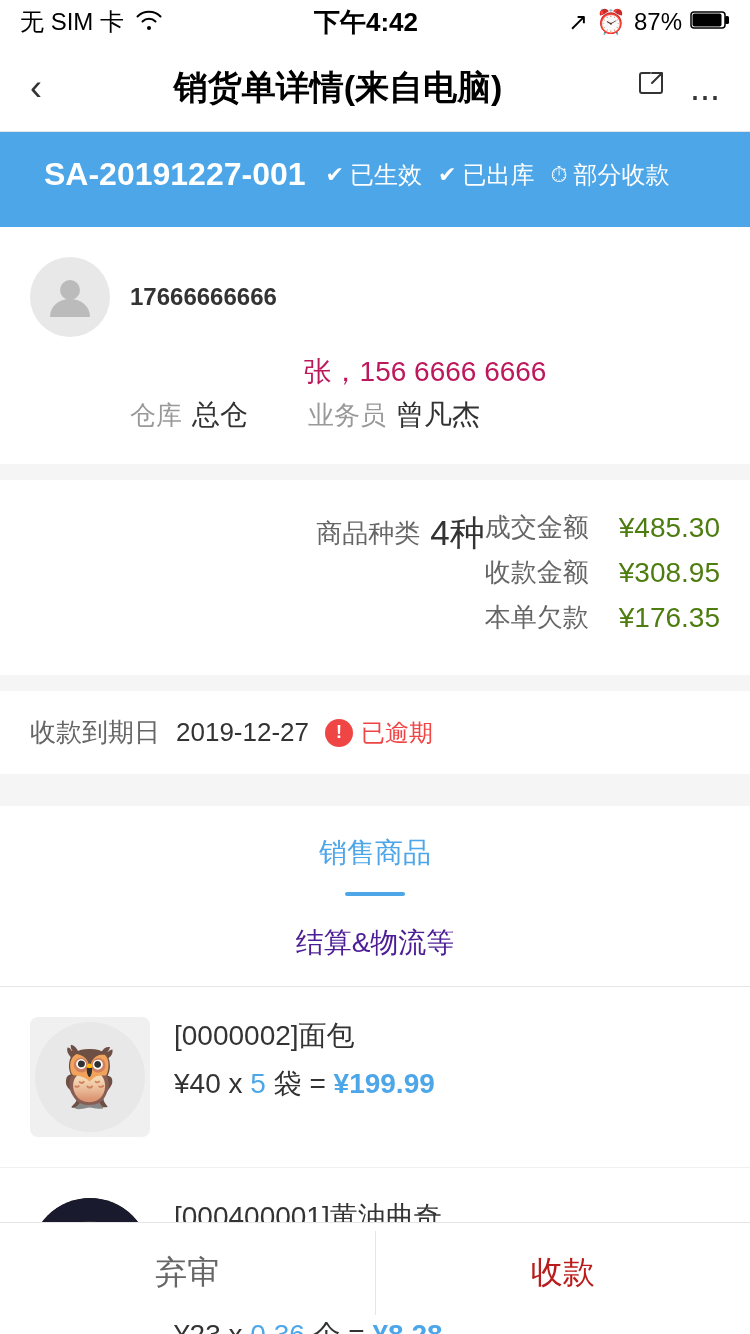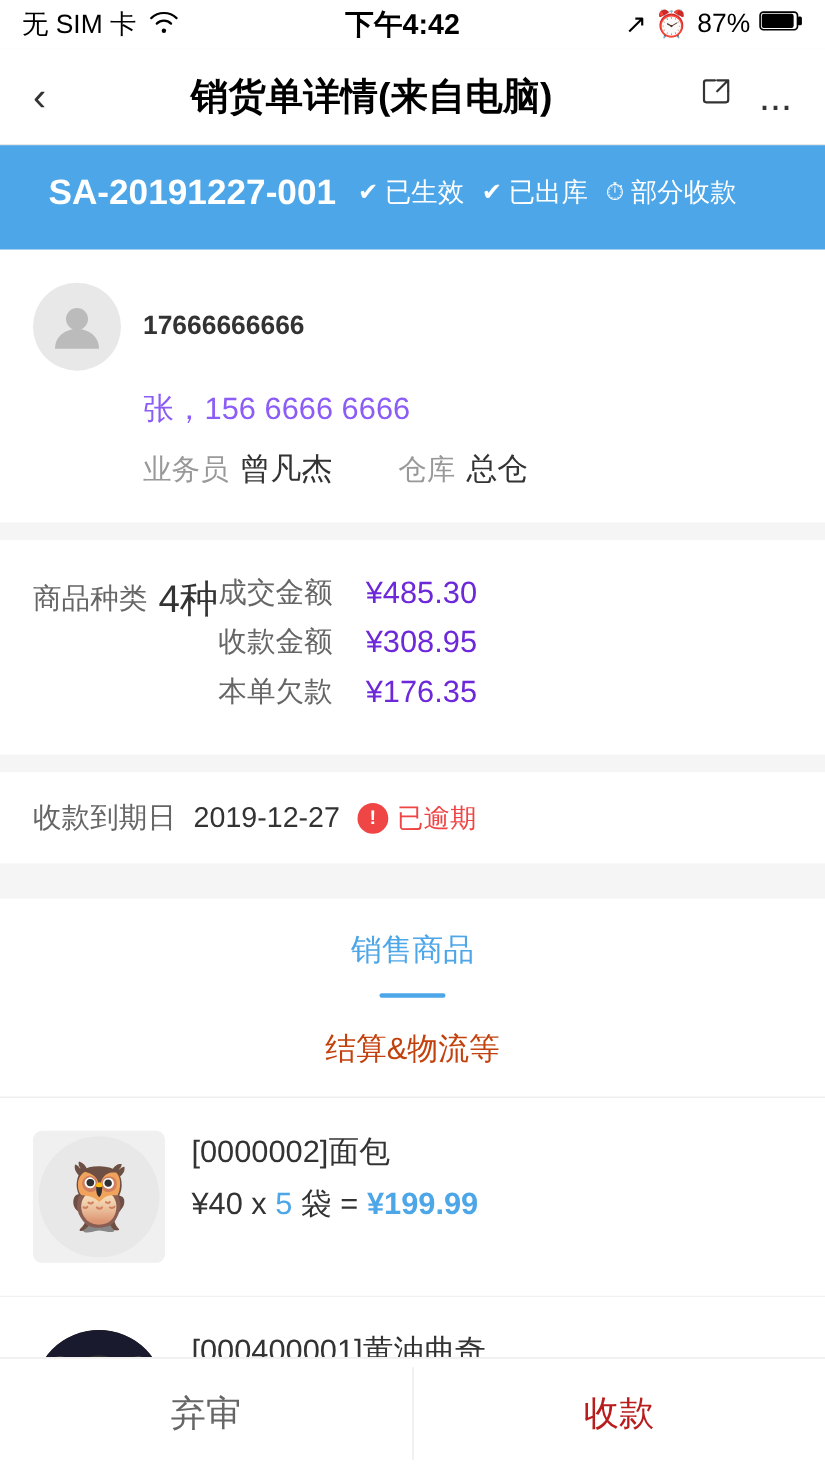--- a/index.html
+++ b/index.html
@@ -101,23 +101,24 @@
       color: #999;
       flex-shrink: 0;
     }
     .customer-name {
       font-size: 24px;
       font-weight: 600;
       color: #333;
     }
     .customer-info {
       font-size: 28px;
-      color: #8b5cf6;
-      margin-bottom: 16px;
+      color: #be185d;
+      margin-bottom: 5px;
       padding-left: 100px;
+      text-align: center;
     }
     .customer-meta {
       display: flex;
       align-items: center;
       padding-left: 100px;
       gap: 60px;
     }
     .meta-item {
       display: flex;
       align-items: center;
@@ -125,41 +126,41 @@
     }
     .meta-label { font-size: 26px; color: #999; }
     .meta-value { font-size: 28px; color: #333; }
 
     
     .stats-section {
       background: #fff;
       padding: 30px;
       margin-bottom: 16px;
       display: flex;
-      justify-content: flex-start;
+      justify-content: flex-end;
       align-items: flex-start;
     }
     .stats-left { }
     .stats-row {
       display: flex;
       align-items: center;
       gap: 10px;
     }
     .stats-label { font-size: 26px; color: #666; }
     .stats-value { font-size: 35px; color: #333; }
     .stats-right { }
     .amount-row {
       display: flex;
       justify-content: space-between;
       align-items: center;
       margin-bottom: 10px;
       gap: 30px;
     }
     .amount-label { font-size: 26px; color: #666; }
-    .amount-value { font-size: 28px; color: #6d28d9; }
+    .amount-value { font-size: 28px; color: #4d7c0f; }
 
     
     .due-section {
       background: #fff;
       padding: 24px 30px;
       margin-bottom: 0;
       display: flex;
       align-items: center;
       gap: 16px;
     }
@@ -193,21 +194,21 @@
     .tabs-row {
       display: flex;
       border-bottom: 1px solid #e5e5e5;
       flex-direction: column;
     }
     .tab-item {
       flex: 1;
       text-align: center;
       padding: 28px 0 24px;
       font-size: 28px;
-      color: #c2410c;
+      color: #4c1d95;
       cursor: pointer;
       position: relative;
     }
     .tab-item.active {
       color: #4da6e8;
     }
     .tab-item.active::after {
       content: '';
       position: absolute;
       bottom: 0;
@@ -258,21 +259,21 @@
     .product-price {
       font-size: 28px;
       color: #333;
     }
     .price-highlight { color: #4da6e8; }
     .price-total { color: #4da6e8; font-weight: 600; }
 
     
     .bottom-bar {
       position: fixed;
-      bottom: 0;
+      bottom: 12px;
       left: 0;
       width: 750px;
       height: 100px;
       background: #fff;
       border-top: 1px solid #e5e5e5;
       display: flex;
       align-items: center;
     }
     .bottom-btn {
       flex: 1;
@@ -359,26 +360,26 @@
       <svg width="50" height="50" viewBox="0 0 50 50" fill="none">
         <circle cx="25" cy="18" r="10" fill="#bbb"></circle>
         <path d="M5 45c0-11 9-18 20-18s20 7 20 18" fill="#bbb"></path>
       </svg>
     </div>
     <span class="customer-name">17666666666</span>
   </div>
   <div class="customer-info">张，156 6666 6666</div>
   <div class="customer-meta">
     <div class="meta-item">
+      <span class="meta-label">仓库</span>
+      <span class="meta-value">总仓</span>
+    </div>
+    <div class="meta-item">
       <span class="meta-label">业务员</span>
       <span class="meta-value">曾凡杰</span>
-    </div>
-    <div class="meta-item">
-      <span class="meta-label">仓库</span>
-      <span class="meta-value">总仓</span>
     </div>
   </div>
 </div>
 
 <div class="stats-section">
   <div class="stats-left">
     <div class="stats-row">
       <span class="stats-label">商品种类</span>
       <span class="stats-value">4种</span>
     </div>

